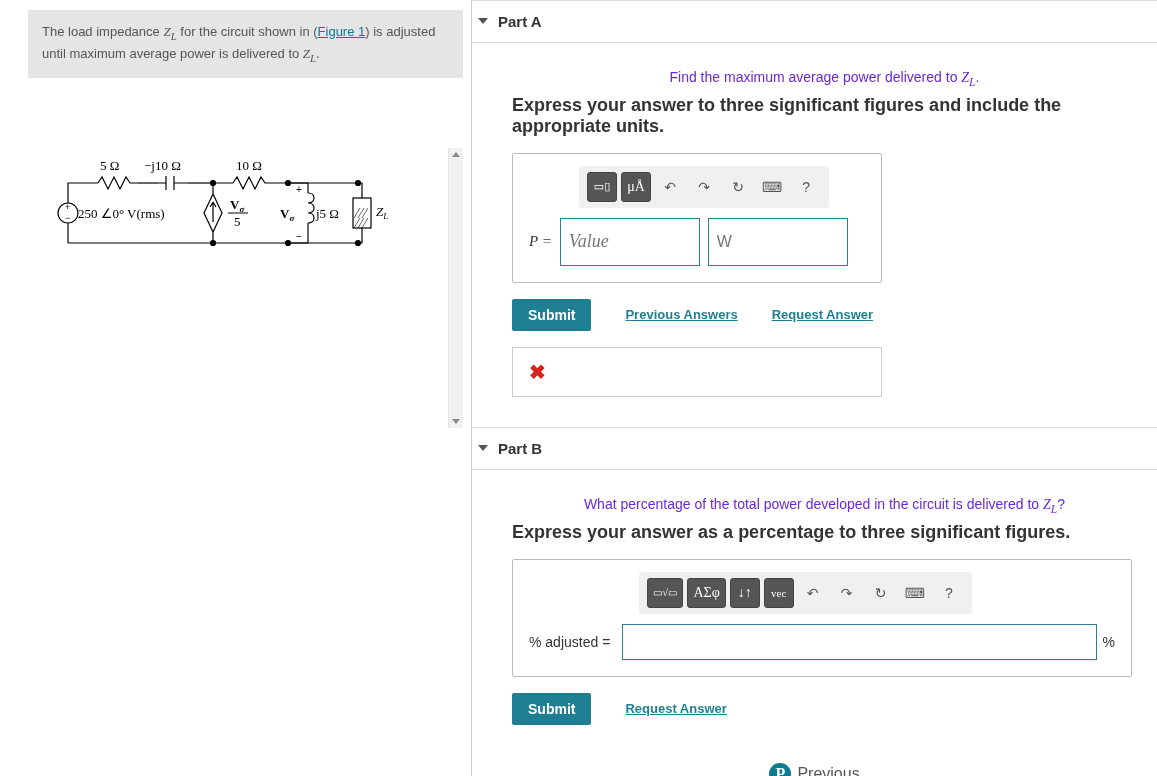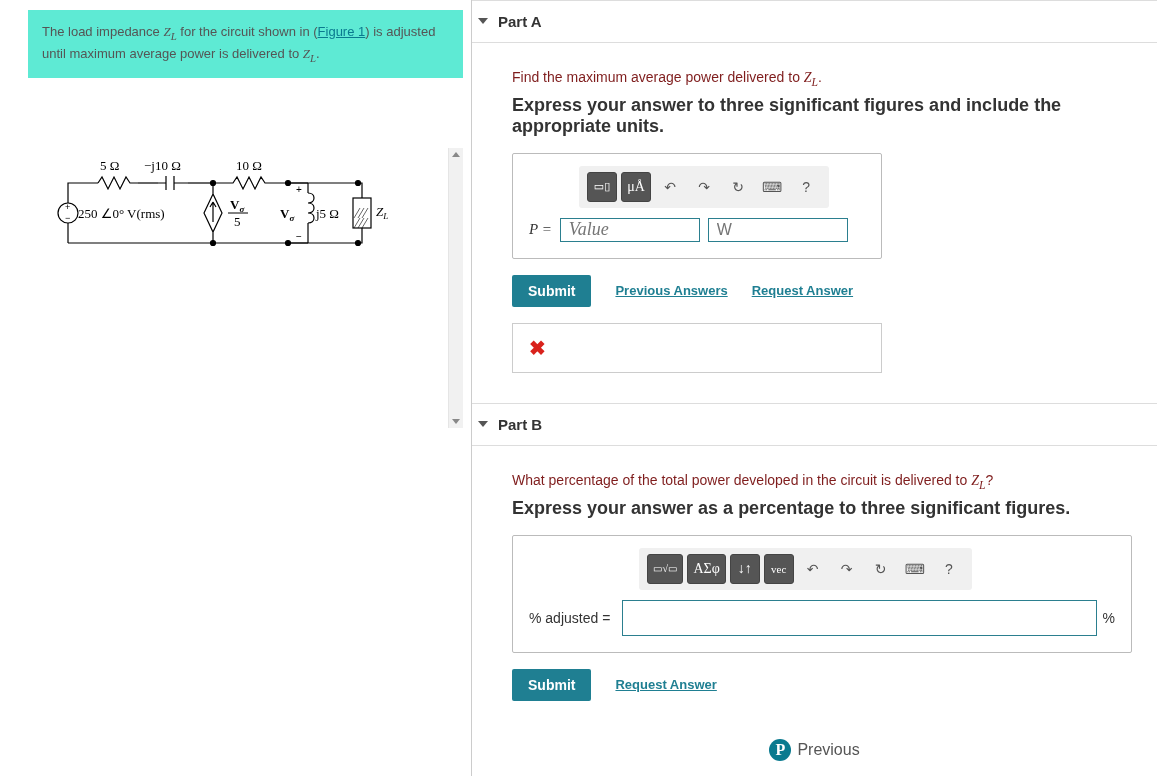--- a/index.html
+++ b/index.html
@@ -21,21 +21,21 @@
     position: relative;
   }
   .right {
     flex: 1;
     padding: 0 0 0 0;
     overflow-y: auto;
     position: relative;
   }
 
   .problem-box {
-    background: #5eead4;
+    background: #e5e5e5;
     padding: 12px 14px;
     font-size: 13px;
     line-height: 1.5;
     color: #555;
     margin-bottom: 20px;
   }
   .problem-box .var { font-style: italic; font-family: 'Times New Roman', serif; }
   .problem-box a { color: #0a7a8f; text-decoration: underline; }
 
   .figure-head {
@@ -82,21 +82,21 @@
     font-size: 15px;
     position: relative;
   }
   .part-header .tri {
     position: absolute; left: 6px; top: 17px;
     border-left: 5px solid transparent;
     border-right: 5px solid transparent;
     border-top: 6px solid #555;
   }
   .part-body { padding: 8px 20px 30px 40px; }
-  .prompt { font-size: 14px; color: #7f1d1d; margin: 8px 0 6px; }
+  .prompt { font-size: 14px; color: #6d28d9; margin: 8px 0 6px; text-align: center; }
   .prompt .var { font-style: italic; font-family: 'Times New Roman', serif; }
   .instruct { font-weight: bold; font-size: 18px; margin-bottom: 16px; }
 
   .answer-box { border: 1px solid #bbb; border-radius: 2px; padding: 12px 16px 16px; display: inline-block; min-width: 370px; }
   .toolbar {
     display: inline-flex; gap: 4px; align-items: center;
     background: #f0f0f0; padding: 6px 8px; border-radius: 3px;
     margin-bottom: 10px; margin-left: 50px;
   }
   .tbtn {
@@ -105,28 +105,28 @@
     font-size: 14px; color: #fff; background: #555;
     border: 1px solid #444; cursor: pointer;
     padding: 0 5px;
   }
   .tbtn.light { background: transparent; color: #555; border: none; }
   .tbtn .inner { font-family: 'Times New Roman', serif; }
 
   .input-row { display: flex; align-items: center; gap: 8px; }
   .input-row .lhs { font-style: italic; font-family: 'Times New Roman', serif; font-size: 15px; }
   .ainput {
-    height: 24px; border: 1px solid #2b7f8f; font-size: 18px;
+    height: 48px; border: 1px solid #2b7f8f; font-size: 18px;
     font-style: italic; color: #888; padding: 0 8px;
     font-family: 'Times New Roman', serif;
   }
   .ainput.wide { width: 140px; }
   .ainput.unit { width: 140px; font-family: Arial; font-style: normal; color: #555; font-size: 16px; }
 
-  .actions { margin-top: 16px; display: flex; align-items: center; gap: 24px; }
+  .actions { margin-top: 16px; display: flex; align-items: center; gap: 34px; }
   .submit-btn {
     background: #1f7f92; color: #fff; border: none;
     padding: 8px 16px; font-size: 14px; font-weight: bold;
     cursor: pointer; border-radius: 2px;
   }
   .actions a { color: #1f7f92; font-weight: bold; text-decoration: underline; font-size: 13px; }
 
   .feedback {
     margin-top: 16px;
     border: 1px solid #ccc;

